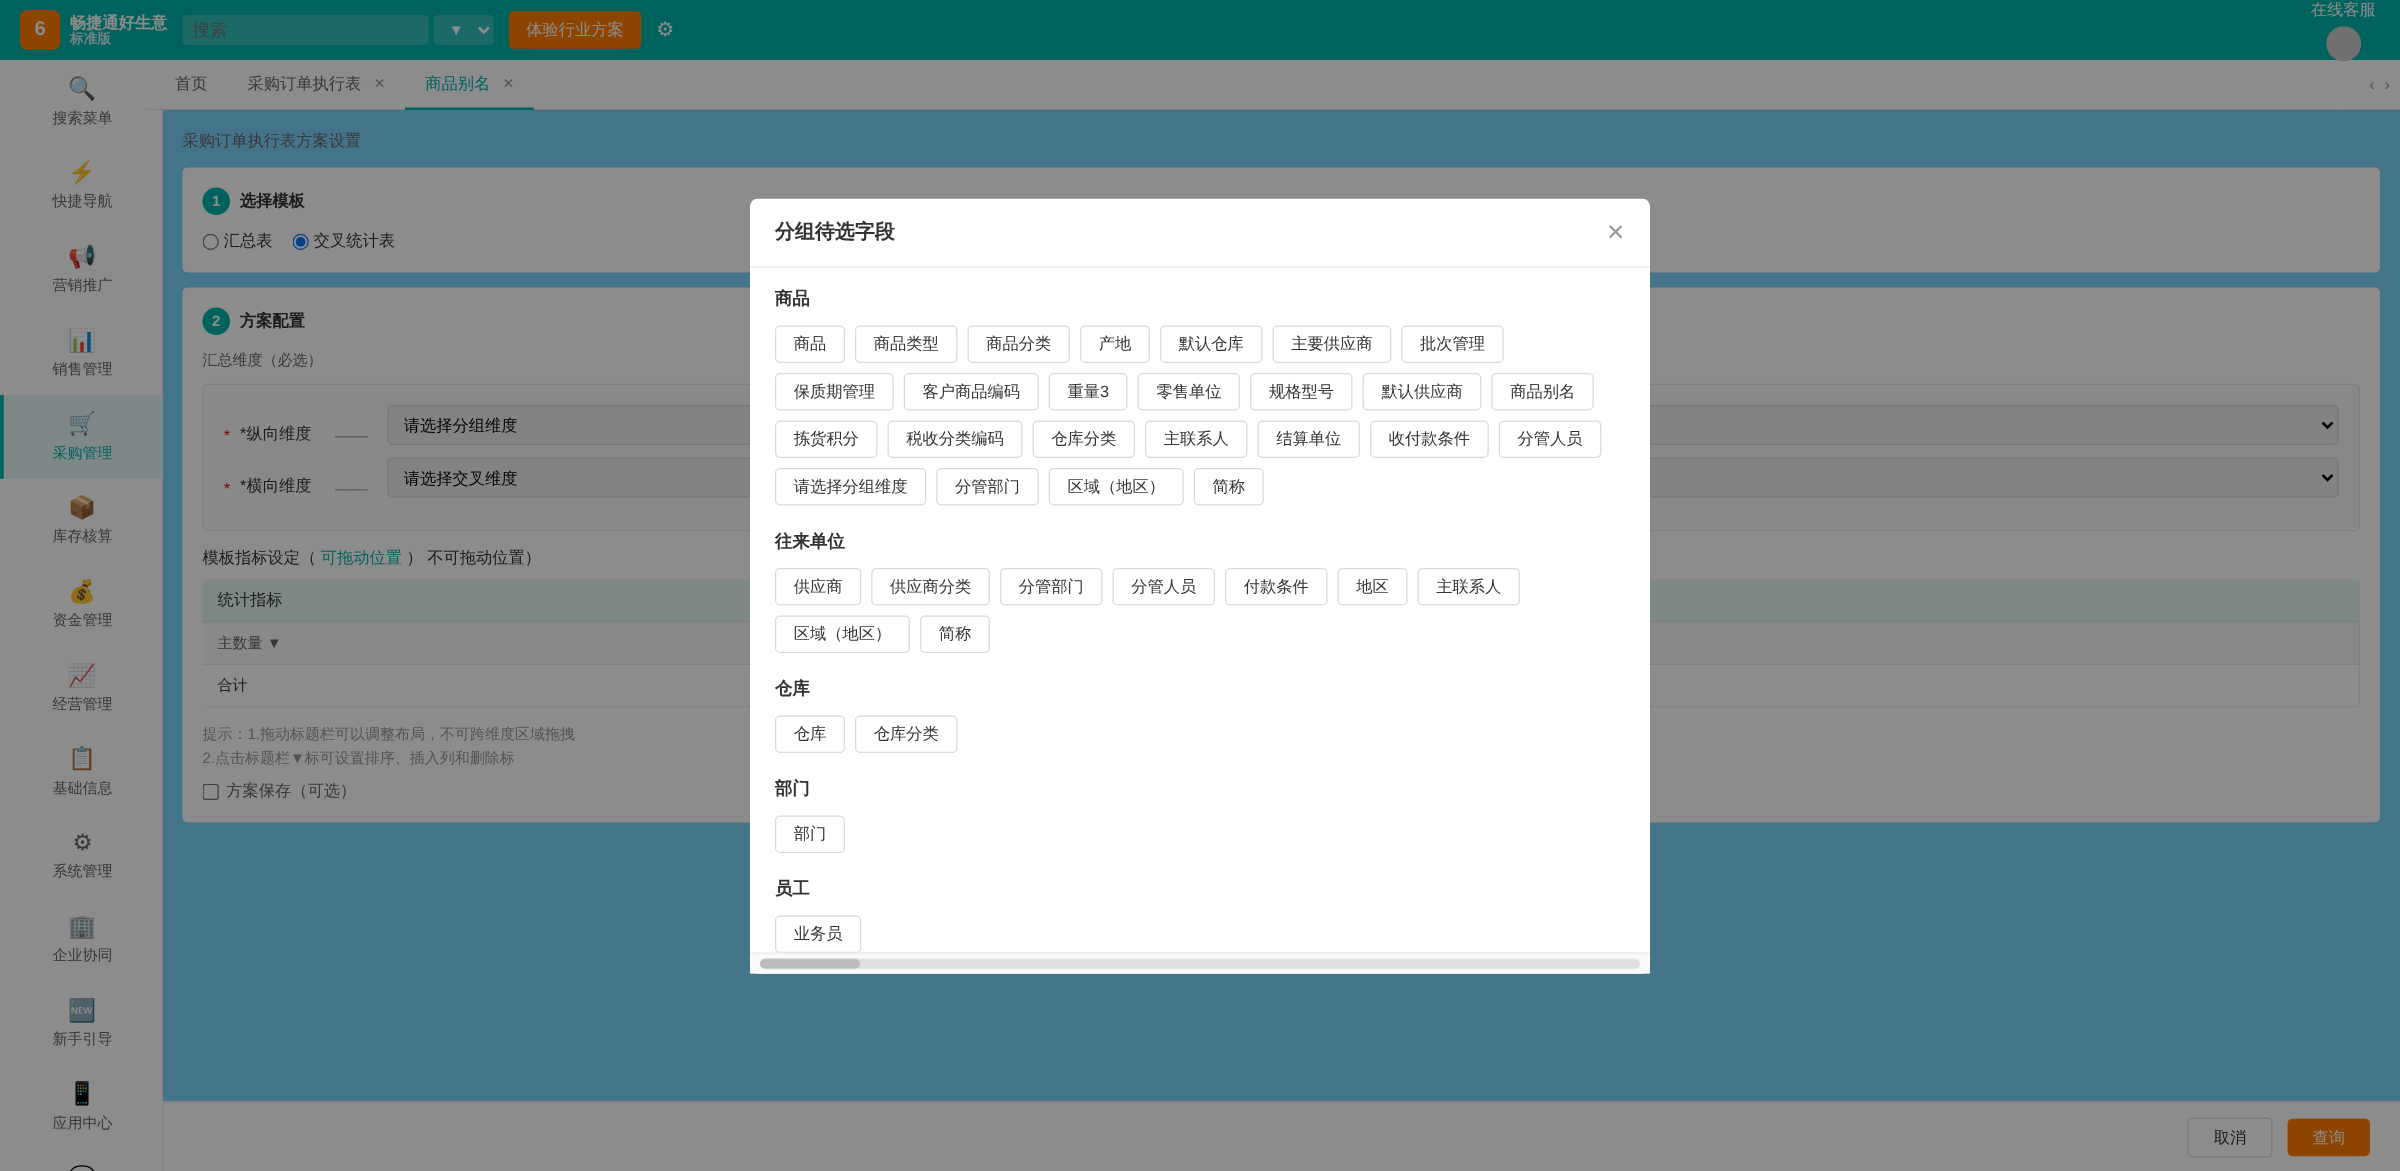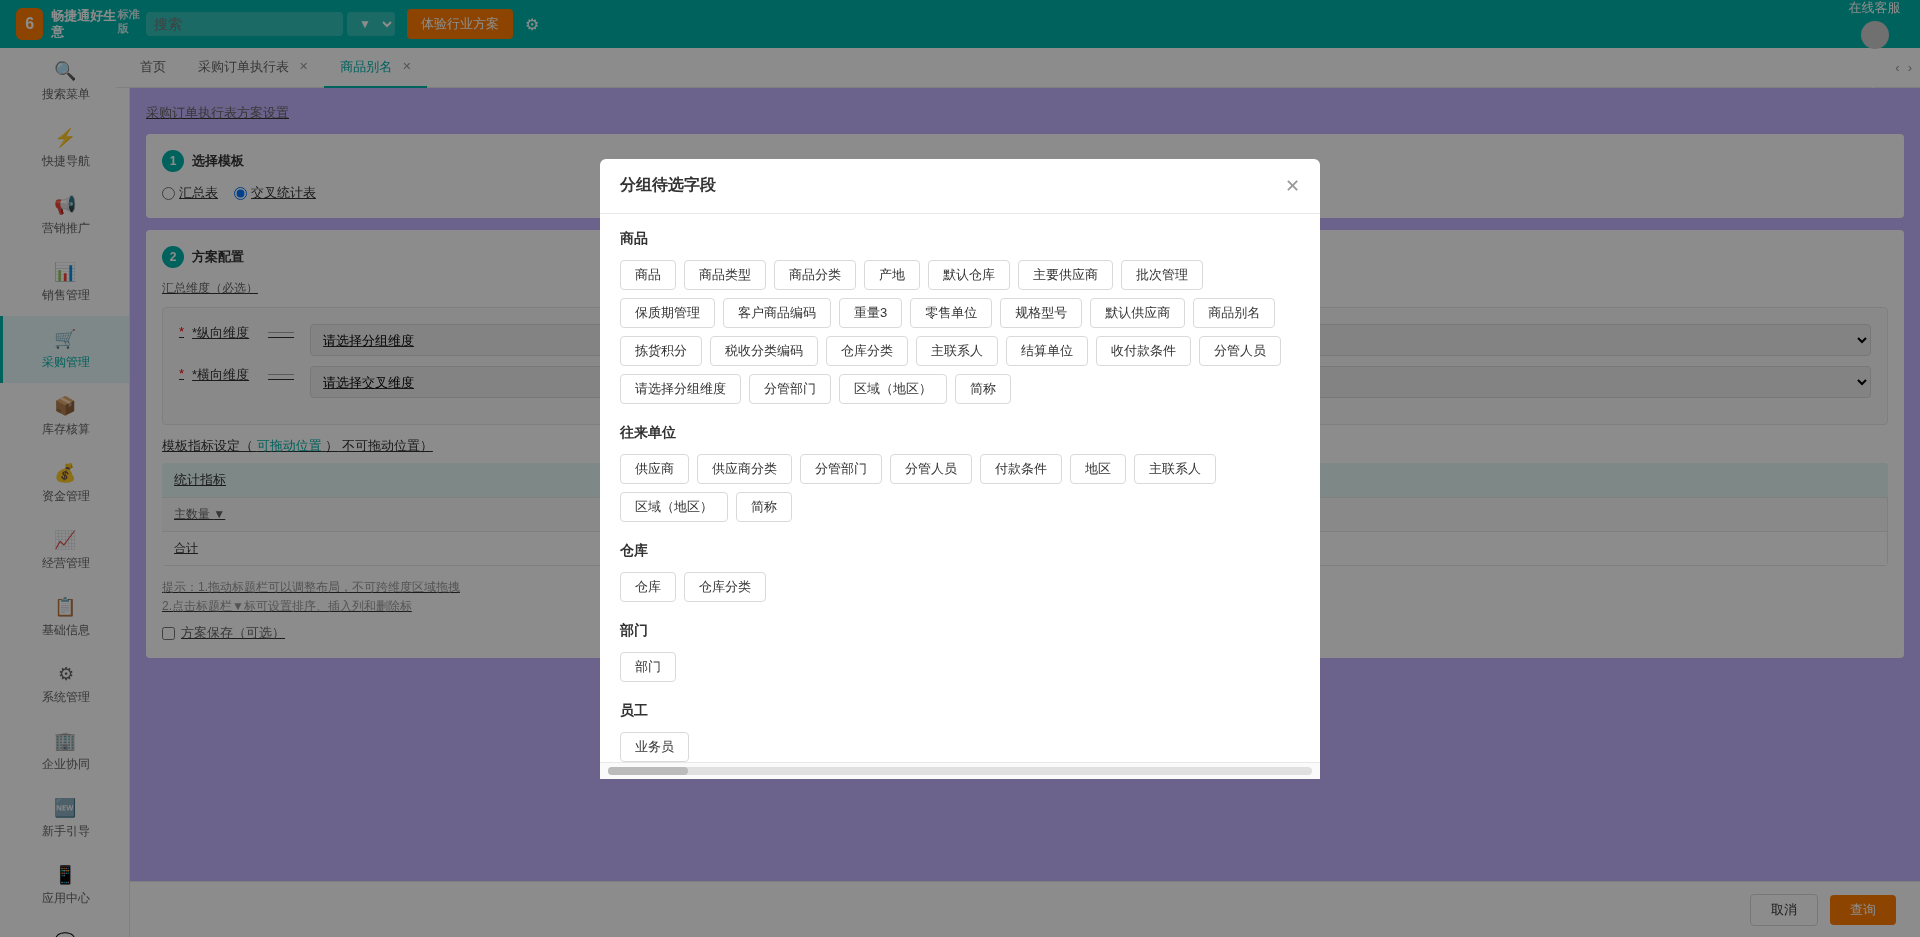--- a/index.html
+++ b/index.html
@@ -167,23 +167,22 @@
     }
 
     
     .main-content {
       position: fixed;
       top: 88px;
       left: 130px;
       right: 0;
       bottom: 0;
       overflow: auto;
-      background: #c4b5fd;
+      background: #7dd3fc;
       padding: 16px;
-      text-decoration: underline;
     }
 
     .page-title {
       font-size: 13px;
       color: #666;
       margin-bottom: 12px;
     }
 
     .form-card {
       background: #fff;
@@ -209,21 +208,21 @@
       align-items: center;
       justify-content: center;
       font-size: 12px;
     }
 
     .template-options { display: flex; gap: 16px; align-items: center; }
     .radio-label { display: flex; align-items: center; gap: 4px; cursor: pointer; font-size: 13px; }
 
     .config-row {
       display: flex;
-      align-items: flex-start;
+      align-items: flex-end;
       margin-bottom: 10px;
       gap: 8px;
     }
     .config-label { color: #666; font-size: 12px; min-width: 80px; }
     .config-input {
       flex: 1;
       height: 32px;
       border: 1px solid #d9d9d9;
       border-radius: 4px;
       padding: 0 8px;
@@ -378,21 +377,21 @@
       font-size: 13px;
       color: #666;
     }
   </style>
 </head>
 <body>
 
 <div class="top-header">
   <div class="logo-area">
     <div class="logo-icon">6</div>
-    <div style="display:flex;flex-direction:row;line-height:1.2">
+    <div style="display:flex;flex-direction:column;line-height:1.2">
       <span style="font-size:13px">畅捷通好生意</span>
       <span style="font-size:11px;opacity:0.8">标准版</span>
     </div>
   </div>
   <input class="header-search" placeholder="搜索" style="">
   <select class="header-dropdown">
     <option>▼</option>
   </select>
   <button class="header-btn-solution">体验行业方案</button>
   <span class="header-gear">⚙</span>

